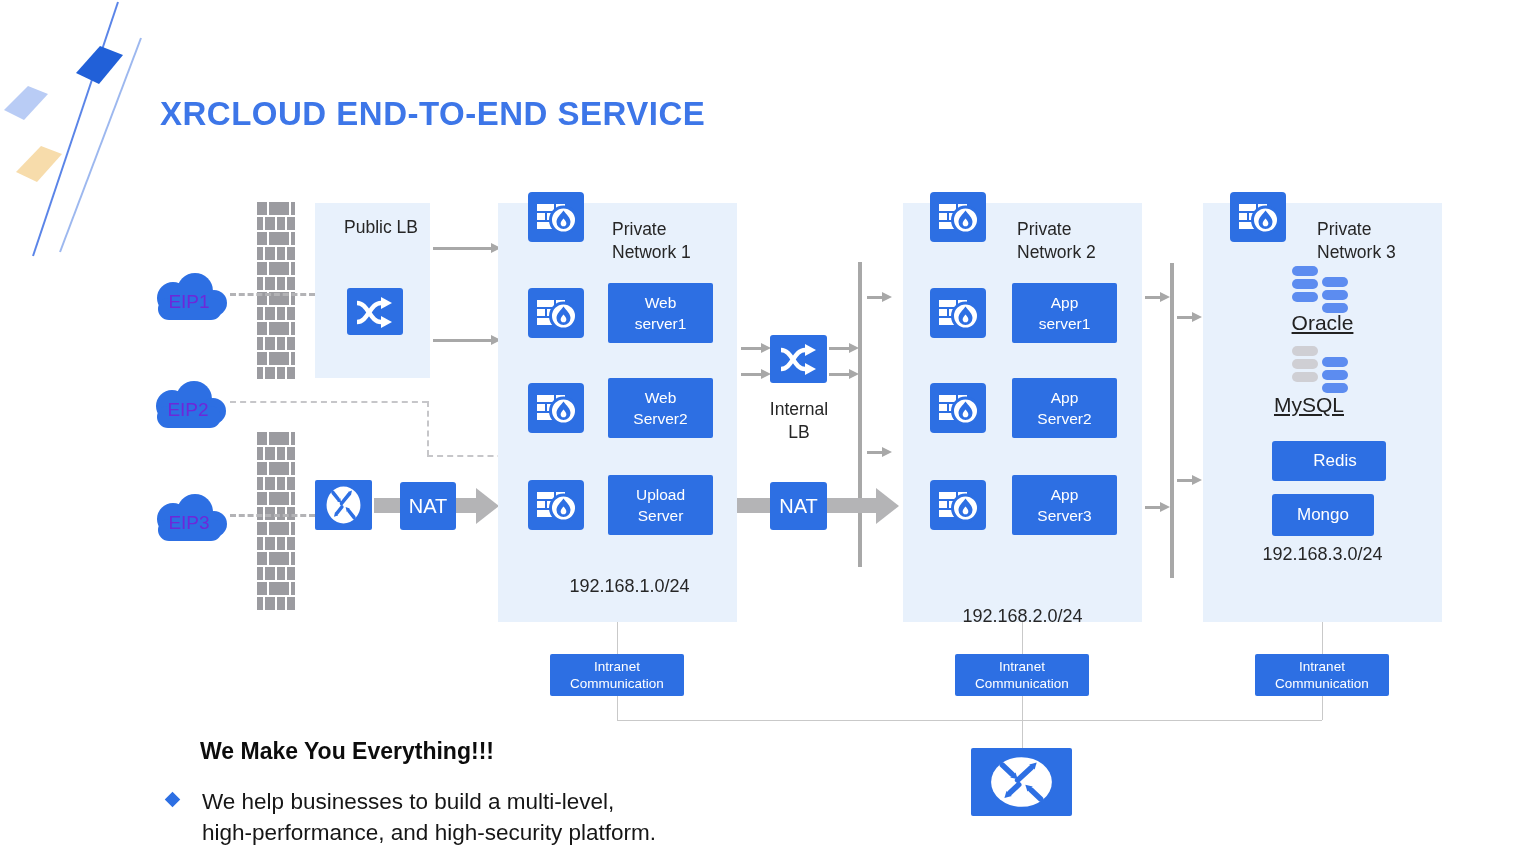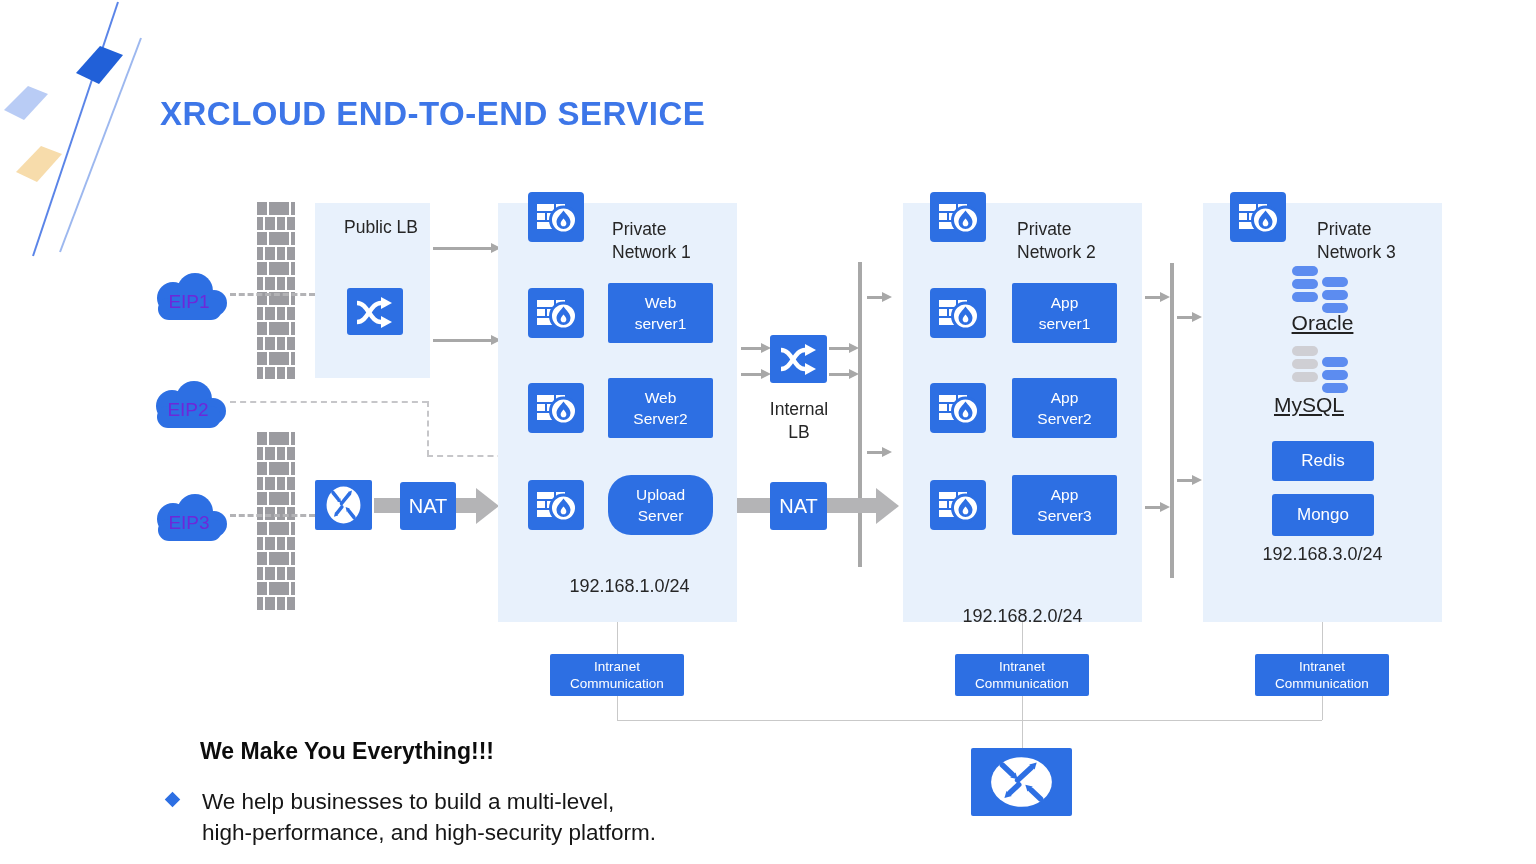--- a/index.html
+++ b/index.html
@@ -347,21 +347,21 @@
     </svg>
 
   <div class="bluebox srv" style="left:608px;top:283px;">
     <div>Web</div>
     <div>server1</div>
   </div>
   <div class="bluebox srv" style="left:608px;top:378px;">
     <div>Web</div>
     <div>Server2</div>
   </div>
-  <div class="bluebox srv" style="left:608px;top:475px;border-radius:23px;">
+  <div class="bluebox srv" style="left:608px;top:475px;">
     <div>Upload</div>
     <div>Server</div>
   </div>
 
   <div class="bluebox srv" style="left:1012px;top:283px;">
     <div>App</div>
     <div>server1</div>
   </div>
   <div class="bluebox srv" style="left:1012px;top:378px;">
     <div>App</div>
@@ -391,21 +391,21 @@
         <rect x="0" y="26" width="26" height="10" rx="5"></rect>
       </g>
     <g fill="#5c8cf0">
         <rect x="30" y="11" width="26" height="10" rx="5"></rect>
         <rect x="30" y="24" width="26" height="10" rx="5"></rect>
         <rect x="30" y="37" width="26" height="10" rx="5"></rect>
       </g>
   </svg>
   <div class="dblabel" style="left:1203px;top:393px;width:212px;">MySQL</div>
 
-  <div class="bluebox svc" style="left:1272px;top:441px;">
+  <div class="bluebox svc" style="left:1272px;top:441px;padding-left:12px;">
     <span>Redis</span>
   </div>
   <div class="bluebox svc" style="left:1272px;top:494px;height:42px;">
     <span>Mongo</span>
   </div>
 
   <div class="vline" style="left:617px;top:622px;height:98px;"></div>
   <div class="vline" style="left:1022px;top:622px;height:126px;"></div>
   <div class="vline" style="left:1322px;top:622px;height:98px;"></div>
   <div class="hline" style="left:617px;top:720px;width:705px;"></div>

